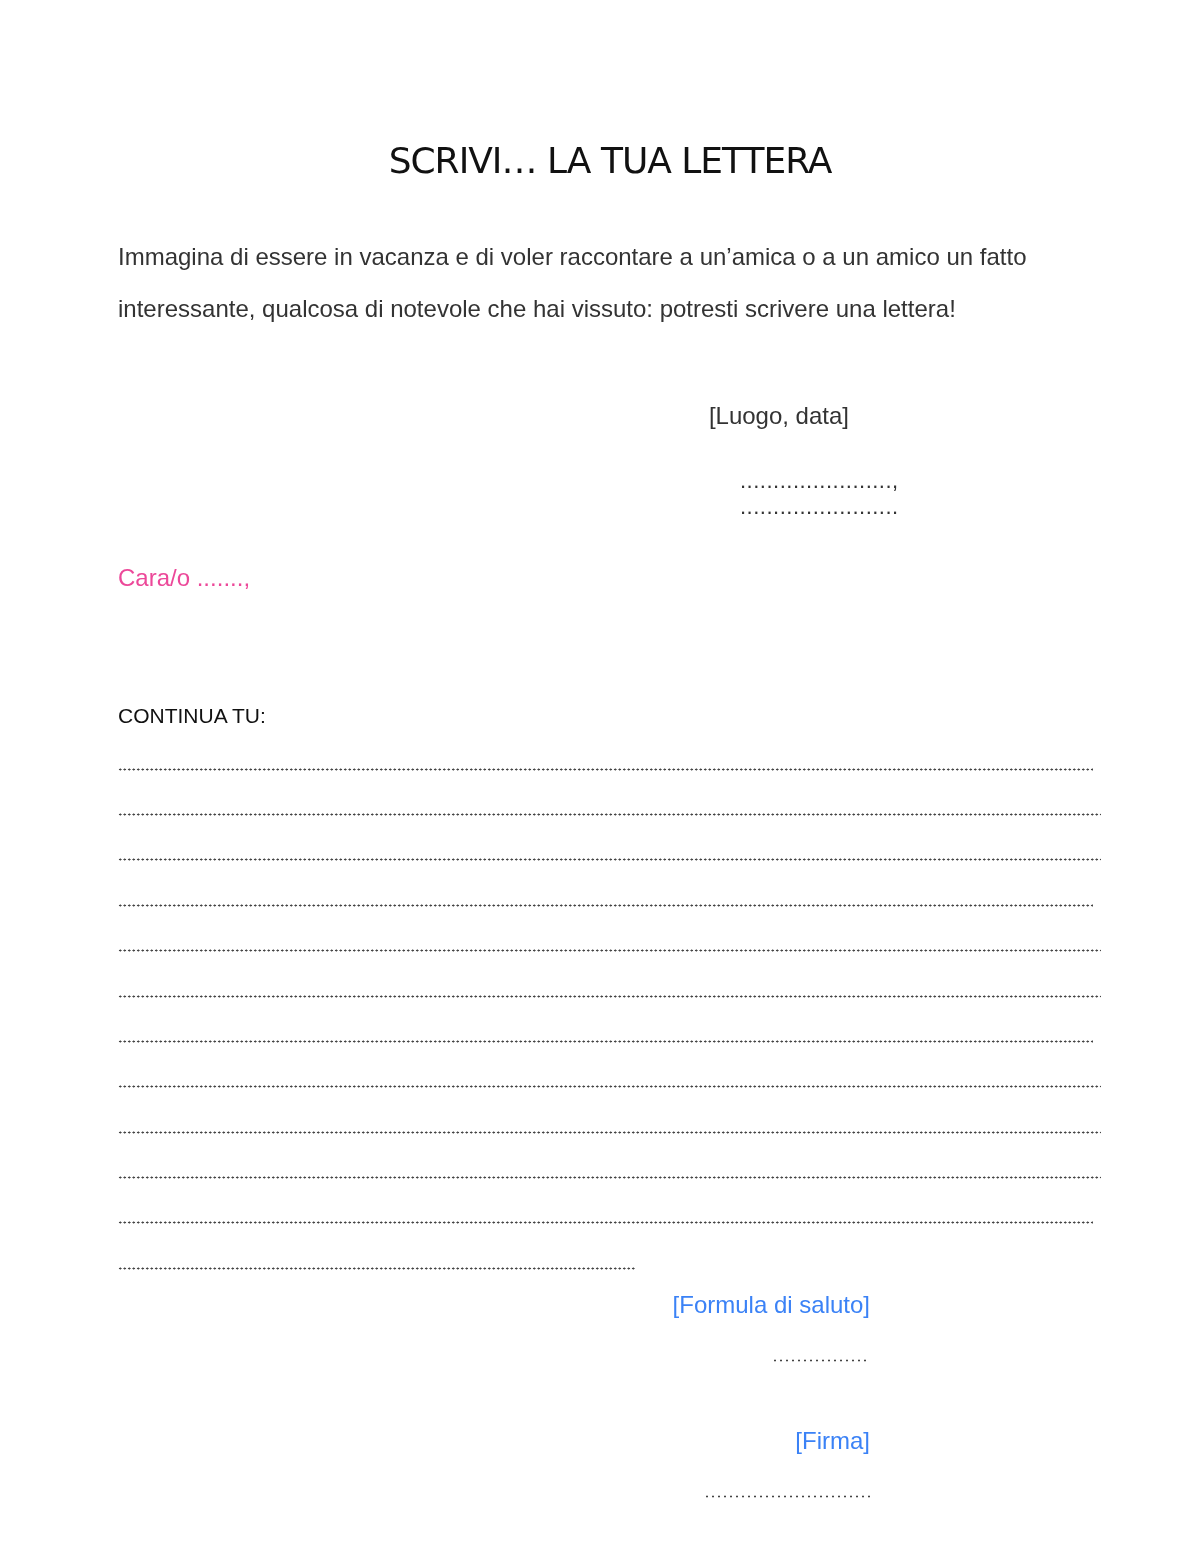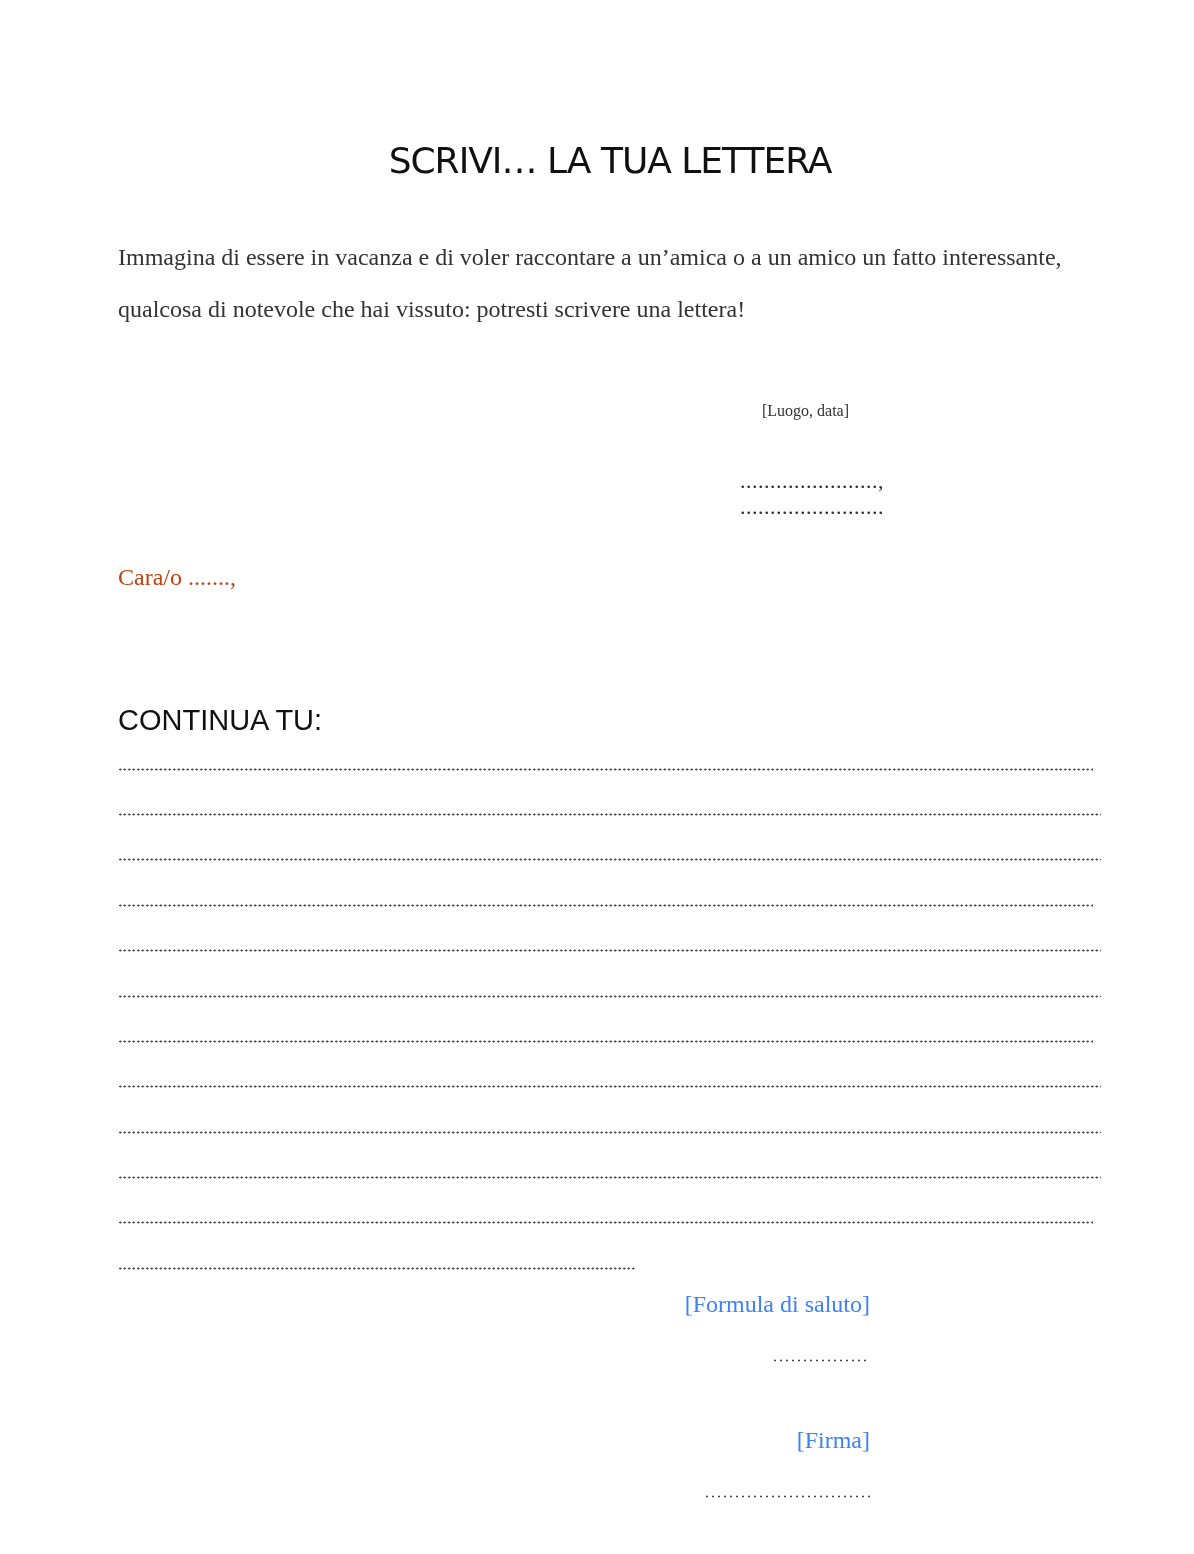--- a/index.html
+++ b/index.html
@@ -3,41 +3,41 @@
 <meta charset="utf-8">
 <style>
   html, body { margin: 0; padding: 0; background: #ffffff; }
   body { width: 1194px; height: 1554px; position: relative; overflow: hidden; }
   .page { position: absolute; left: 0; top: 4px; width: 960px; height: 1554px; margin-top: 24px; }
   .title {
     position: absolute; left: 0; width: 1220px; top: 112px; text-align: center;
     font-family: "DejaVu Sans", sans-serif; font-size: 36px; color: #111;
     letter-spacing: -1px;
   }
-  .serif { font-family: Liberation Serif, serif; }
+  .serif { font-family: Liberation Sans, sans-serif; }
   .intro {
     position: absolute; left: 118px; top: 203px; width: 960px;
     font-size: 24px; line-height: 52px; color: #333;
   }
   .luogo-label {
-    position: absolute; right: 111px; top: 374px; font-size: 16px; color: #333;
+    position: absolute; right: 111px; top: 374px; font-size: 24px; color: #333;
   }
   .luogo-dots {
     position: absolute; left: 740px; top: 440px; font-size: 22px; color: #333; letter-spacing: 0.5px;
   }
   .greeting {
-    position: absolute; left: 118px; top: 536px; font-size: 24px; color: #c2410c;
+    position: absolute; left: 118px; top: 536px; font-size: 24px; color: #ec4899;
   }
   .body-text {
     position: absolute; left: 118px; top: 578px; width: 1000px;
     font-size: 24px; line-height: 45px; color: #111;
   }
   .continua {
     position: absolute; left: 118px; top: 676px;
-    font-family: "Liberation Sans", sans-serif; font-size: 29px; color: #111;
+    font-family: "Liberation Sans", sans-serif; font-size: 21px; color: #111;
   }
   .dotline {
     position: absolute; left: 118px; height: 3px;
     background-image: radial-gradient(circle, #444 0.9px, transparent 1.2px);
     background-size: 4.5px 3px; background-repeat: repeat-x;
   }
   .right-label { position: absolute; right: 90px; font-size: 24px; color: #3b82f6; }
   .right-dots {
     position: absolute; right: 90px; height: 3px;
     background-image: radial-gradient(circle, #444 0.9px, transparent 1.2px);

